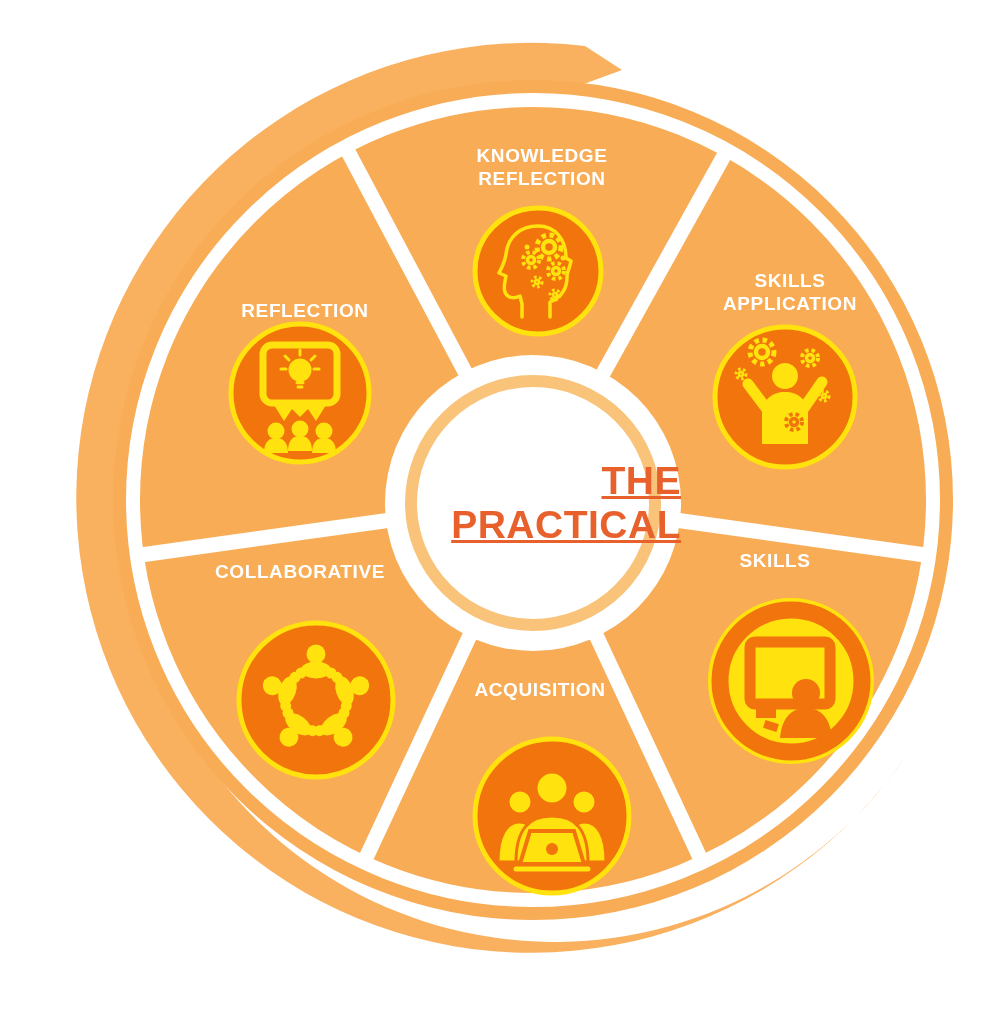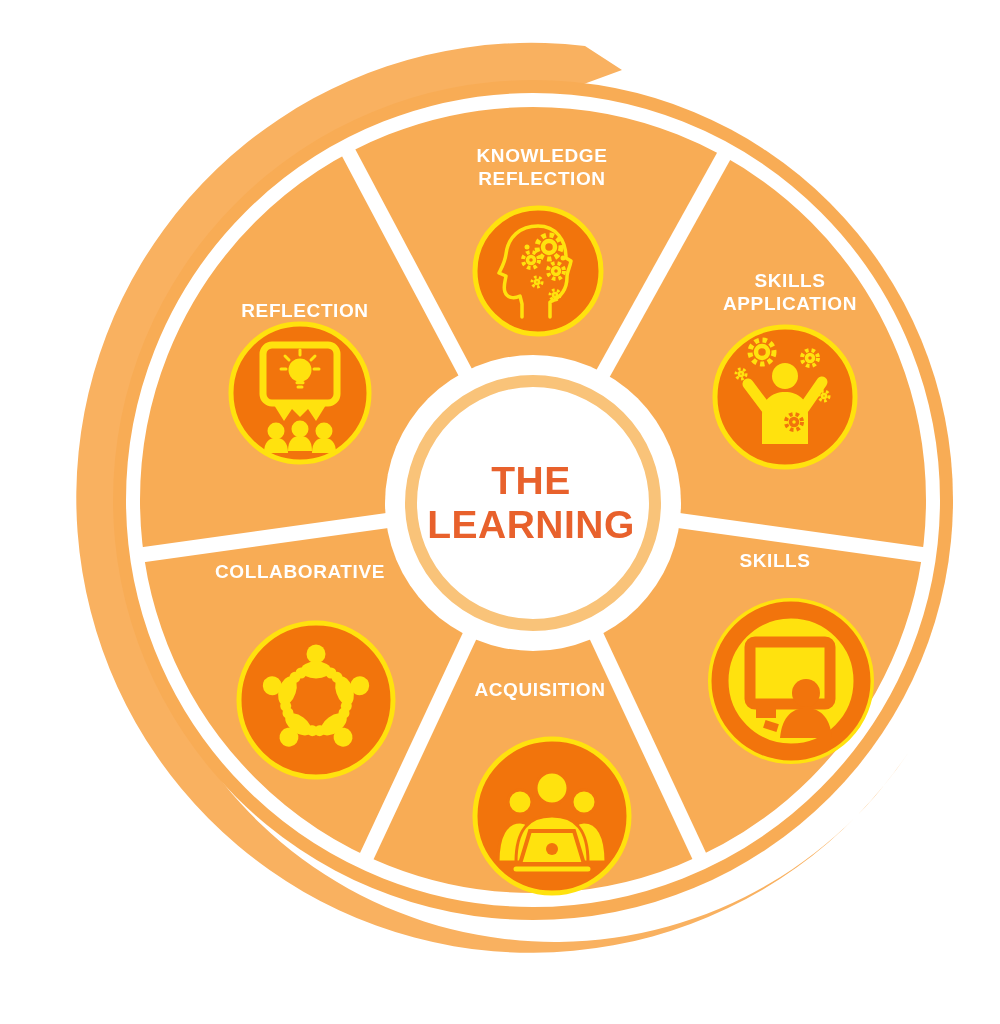--- a/index.html
+++ b/index.html
@@ -3,22 +3,22 @@
 <meta charset="utf-8">
 <style>
   html,body{margin:0;padding:0;background:#ffffff;}
   .stage{position:relative;width:1000px;height:1024px;overflow:hidden;
          font-family:"Liberation Sans","DejaVu Sans",sans-serif;}
   .base-svg{position:absolute;left:0;top:0;}
   .icon-svg{position:absolute;}
   .seg-label{position:absolute;transform:translateX(-50%);width:320px;text-align:center;
              color:#ffffff;font-weight:bold;font-size:19px;line-height:23px;letter-spacing:.6px;}
   .center-title{position:absolute;left:531px;top:503px;transform:translate(-50%,-50%);
-                width:300px;text-align:center;color:#E8612C;font-weight:bold;
-                font-size:39px;line-height:44px;letter-spacing:.5px;}
+                width:300px;text-align:right;color:#E8612C;font-weight:bold;
+                font-size:39px;line-height:44px;letter-spacing:.5px;text-decoration:underline;}
   .center-title div{white-space:nowrap;}
 </style>
 </head>
 <body>
 
 <div class="stage">
 
   <svg class="base-svg" width="1000" height="1024" viewBox="0 0 1000 1024">
     <defs>
       <g id="gearL">
@@ -55,21 +55,21 @@
       <line x1="468.3" y1="378.1" x2="346.4" y2="148.6"></line>
       <line x1="599.9" y1="379.2" x2="726.1" y2="151.8"></line>
     </g>
 
     <circle cx="533" cy="503" r="148" fill="#ffffff"></circle>
     <circle cx="533" cy="503" r="122" fill="none" stroke-width="12" stroke="#F9C379"></circle>
   </svg>
 
   <div class="center-title">
     <div>THE</div>
-    <div>LEARNING</div>
+    <div>PRACTICAL</div>
   </div>
 
   <div class="seg-label" style="left:542px;top:144px">
     <div>KNOWLEDGE</div>
     <div>REFLECTION</div>
   </div>
   <div class="seg-label" style="left:790px;top:269px">
     <div>SKILLS</div>
     <div>APPLICATION</div>
   </div>

